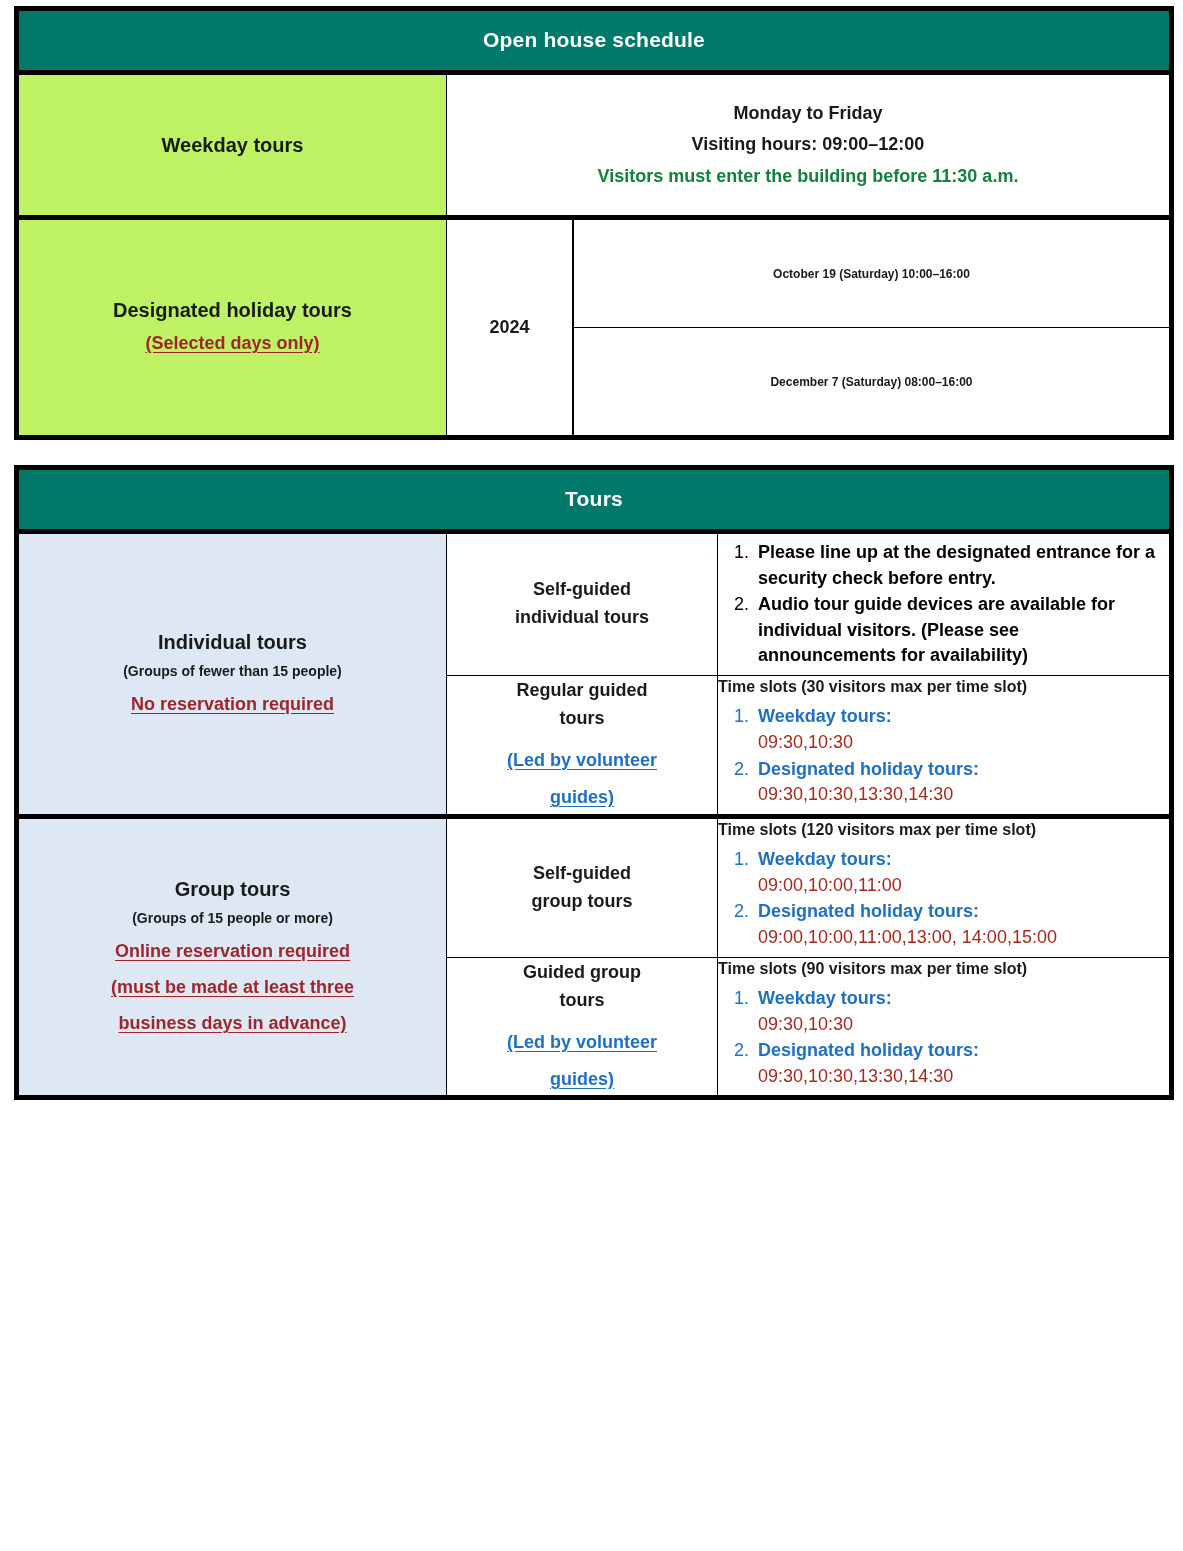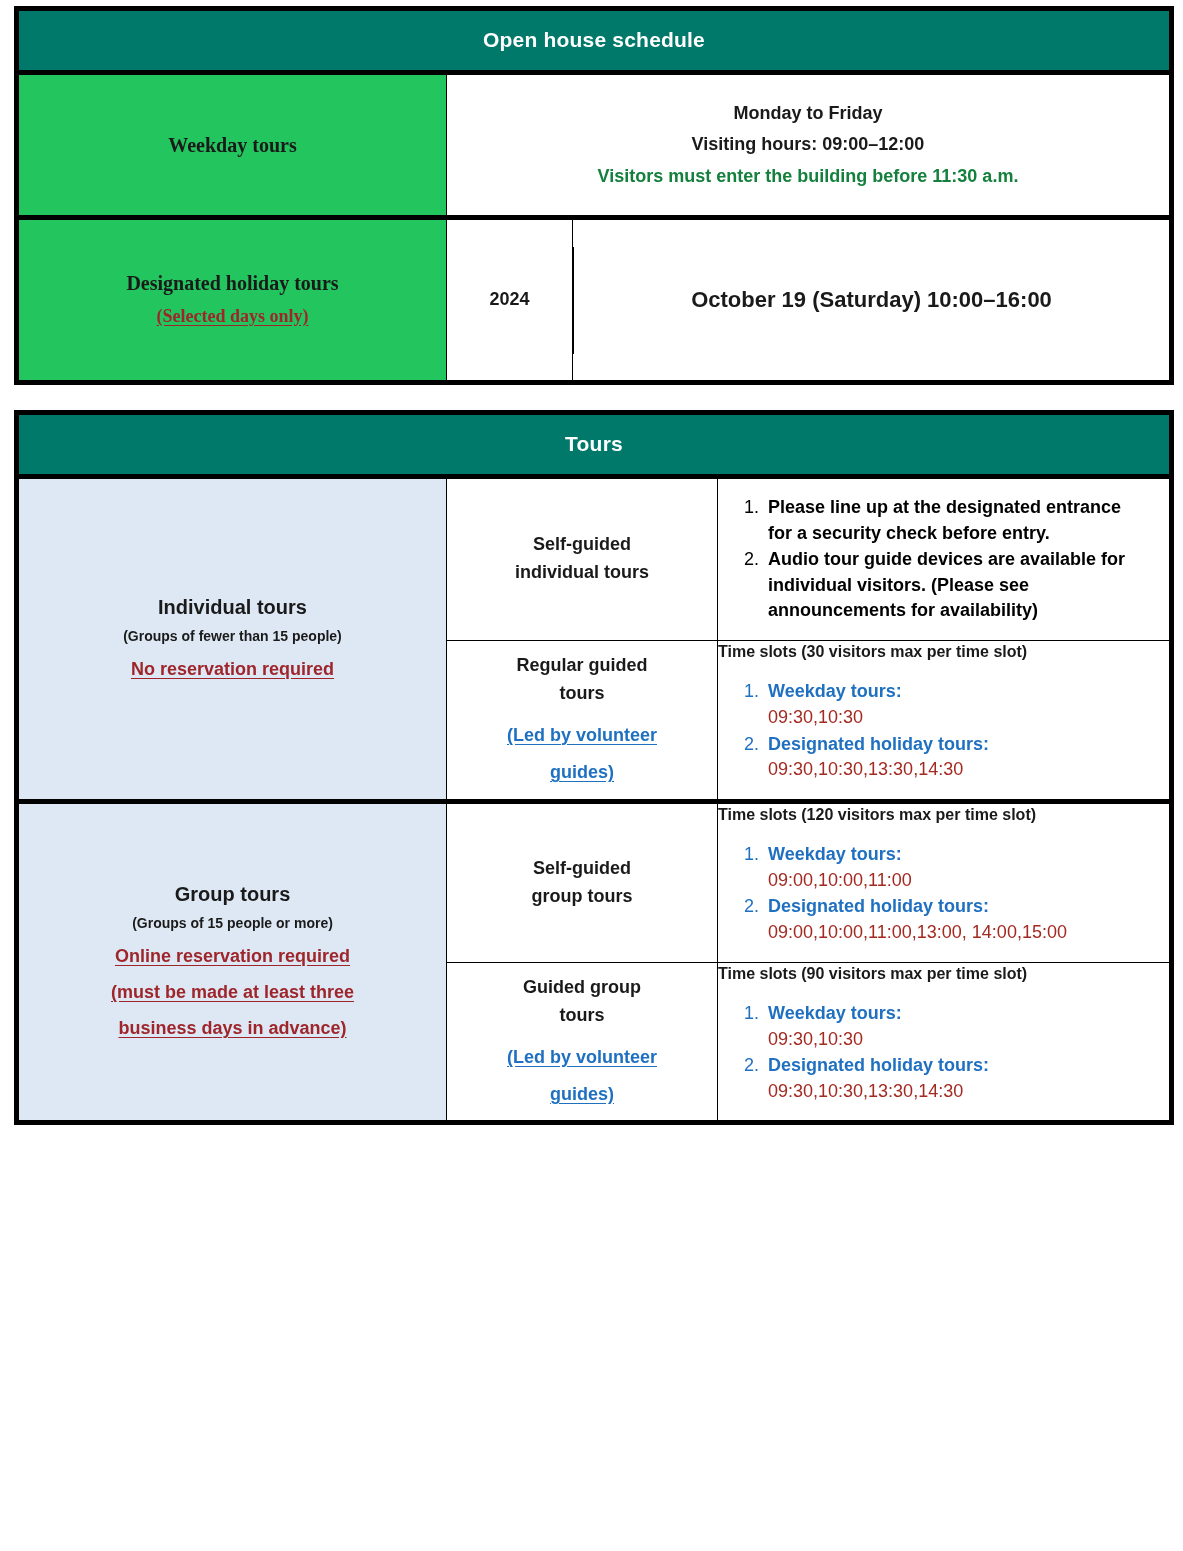--- a/index.html
+++ b/index.html
@@ -46,21 +46,21 @@
     font-size: 21px;
     letter-spacing: .2px;
     border-bottom: 5px solid #000000 !important;
     border-left: 0 !important;
     border-right: 0 !important;
     border-top: 0 !important;
   }
   .band .bandtxt { display: block; padding: 17px 0 18px 0; }
 
   
-  .lbl-green { background: #22c55e; font-family: Liberation Serif, serif; }
+  .lbl-green { background: #bef264; }
   .lbl-blue  { background: #DEE8F4; }
 
   .cellpad { padding: 12px 14px; }
 
   .ctr { text-align: center; }
   .lft { text-align: left; }
 
   .t-big {
     font-size: 20px;
     font-weight: bold;
@@ -109,21 +109,21 @@
   col.d3 { width: 454px; }
 
   .row-weekday  { height: 145px; }
   .row-holiday  { height: 165px; }
   .date-row     { height: 55px; }
 
   .spacer-line { line-height: 1.75; }
 
   
   ol.nlist {
-    margin: 16px;
+    margin: 6px;
     padding: 0 4px 0 30px;
     list-style: decimal;
   }
   ol.nlist > li {
     margin: 0 0 1px 0;
     padding-left: 4px;
     font-size: 18px;
     font-weight: bold;
     line-height: 1.42;
   }
@@ -151,21 +151,21 @@
   .thickrow > td { border-top: 5px solid #000000; }
 
   .sub-table {
     width: 100%;
     border-collapse: collapse;
     table-layout: fixed;
   }
   .sub-table td {
     border: 1px solid #000000;
     text-align: center;
-    font-size: 22px;
+    font-size: 12px;
     font-weight: bold;
     color: #1a1a1a;
     padding: 26px 8px;
   }
   .sub-table tr:first-child td { border-top: 0; }
   .sub-table tr:last-child td { border-bottom: 0; }
   .sub-table td { border-right: 0; }
 </style>
 </head>
 <body>
@@ -203,20 +203,23 @@
         </td>
         <td class="ctr">
           <span class="t-mid">2024</span>
         </td>
         <td style="padding:0">
           <table class="sub-table">
             <tbody>
               <tr>
                 <td class="date-row">October 19 (Saturday) 10:00–16:00</td>
               </tr>
+              <tr>
+                <td class="date-row">December 7 (Saturday) 08:00–16:00</td>
+              </tr>
             </tbody>
           </table>
         </td>
       </tr>
     </tbody>
   </table>
 
   <div class="gap"></div>
 
   <table class="tbl">

